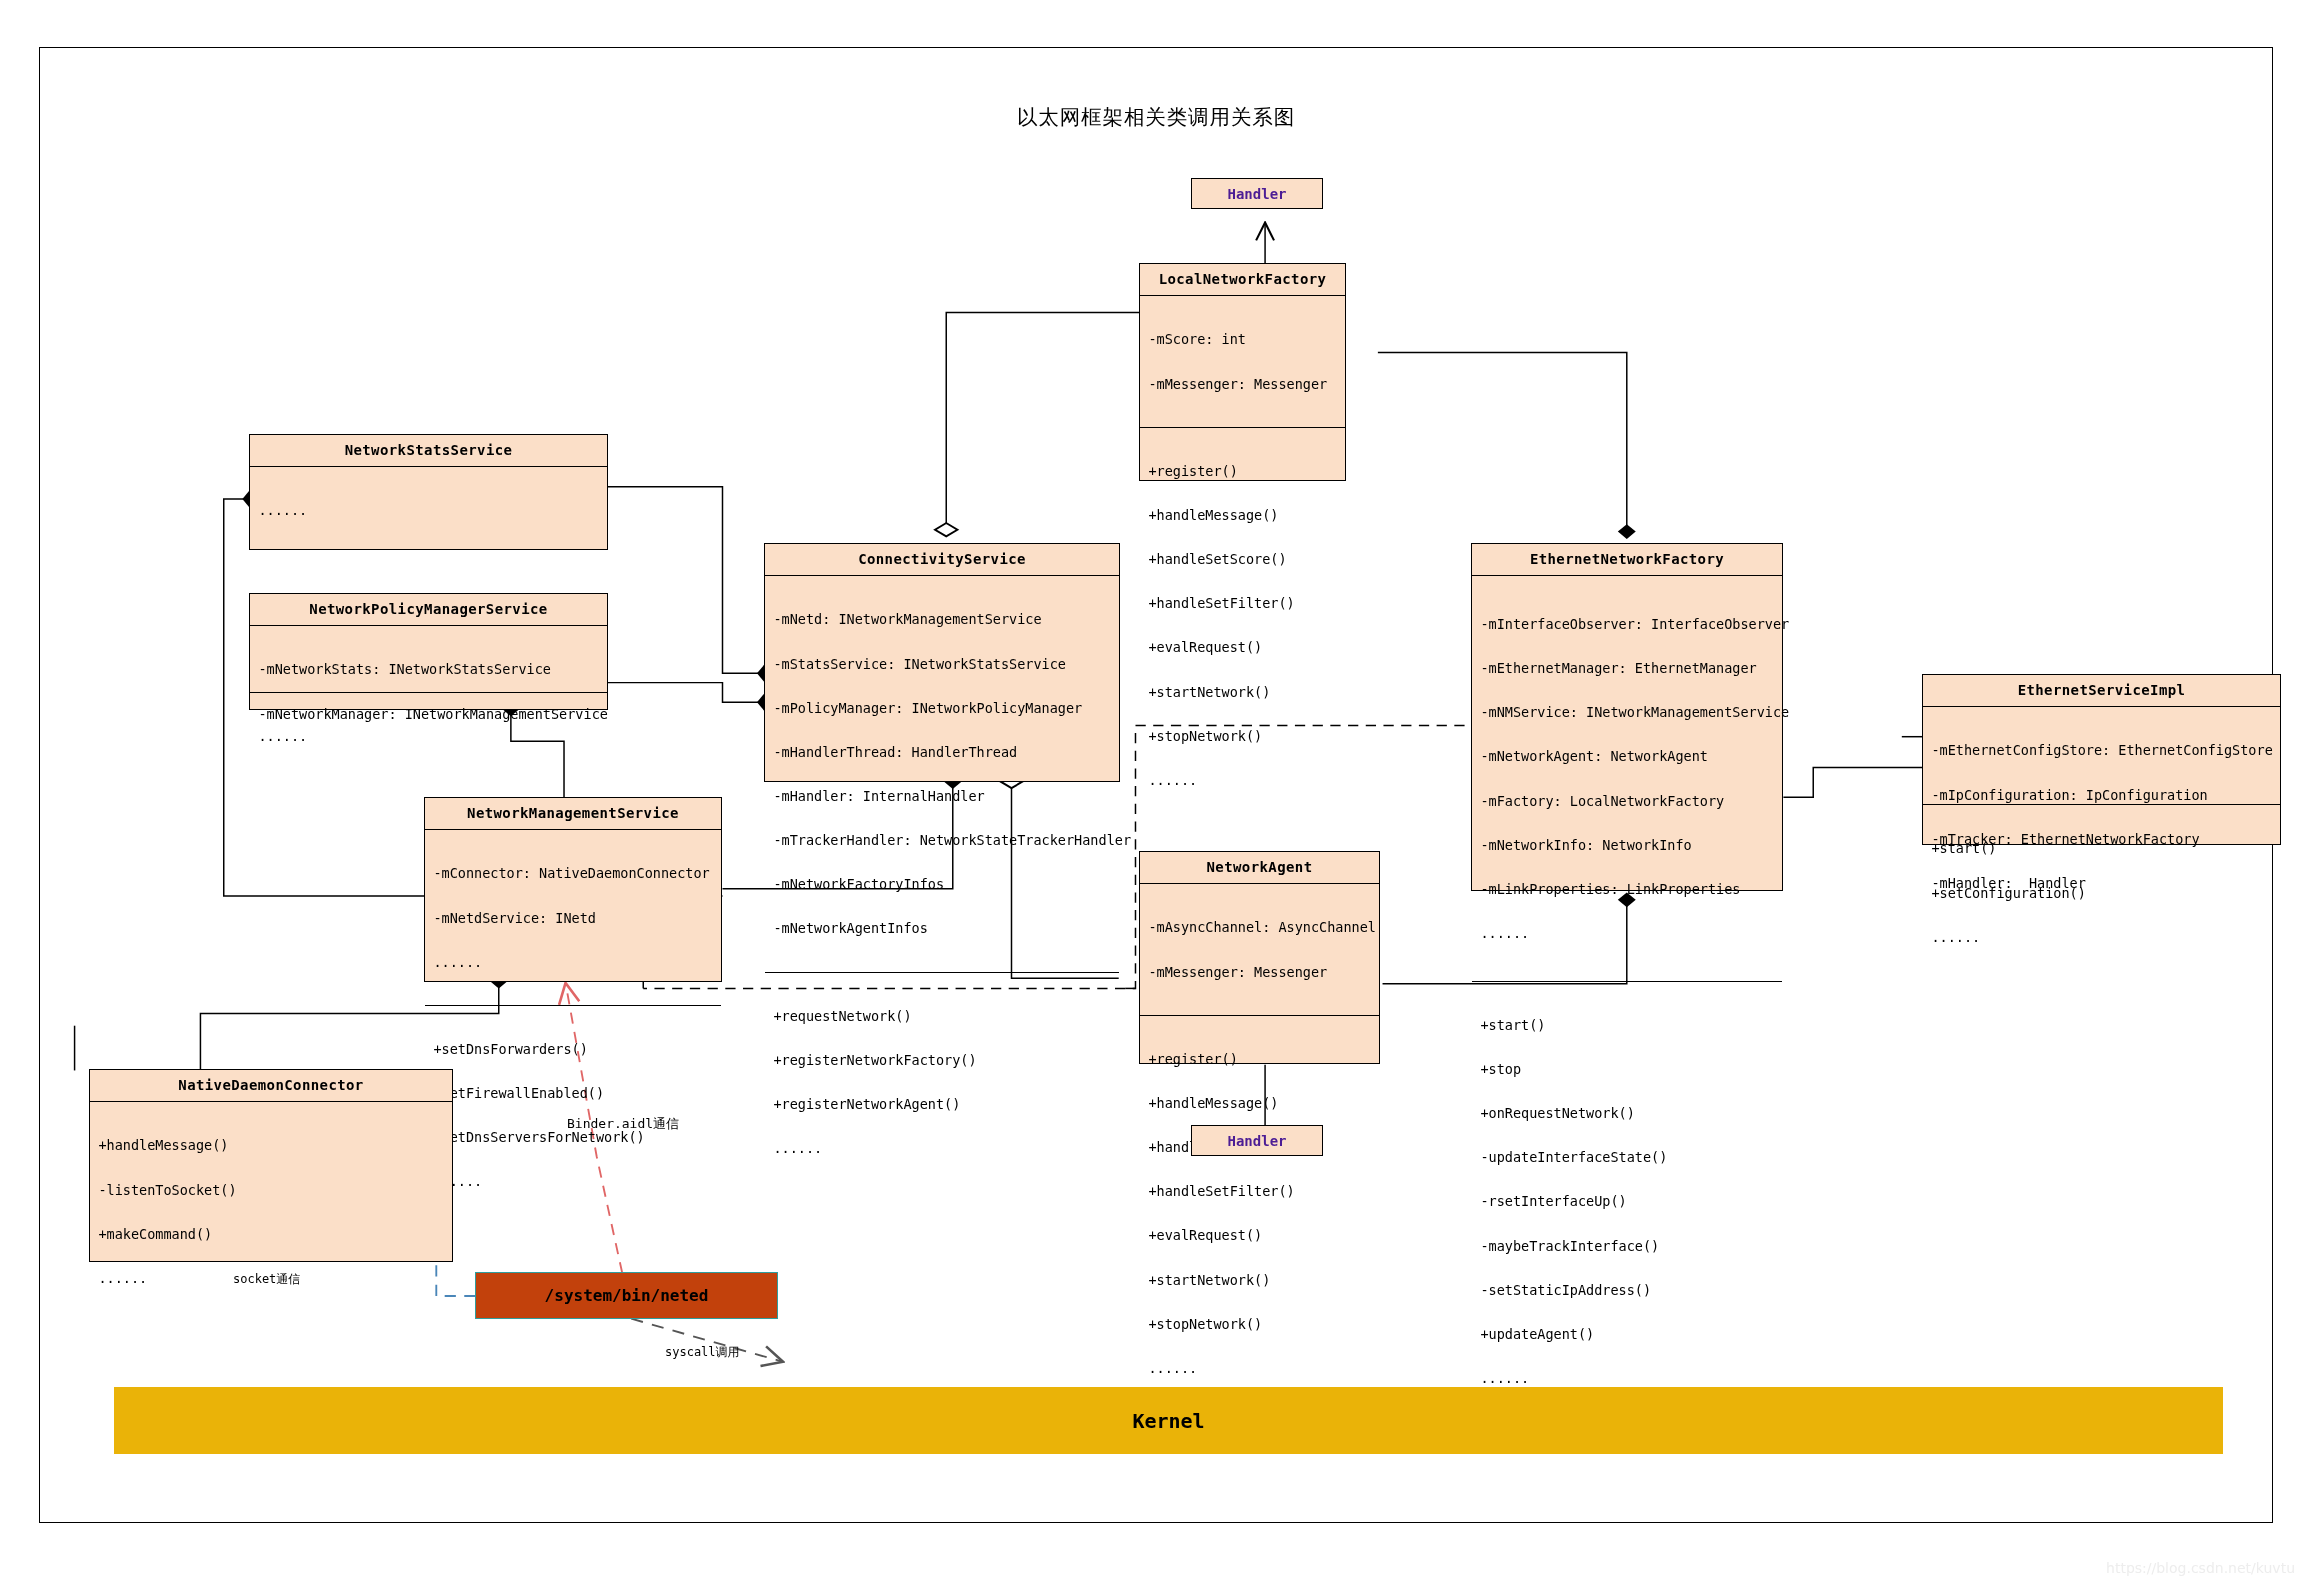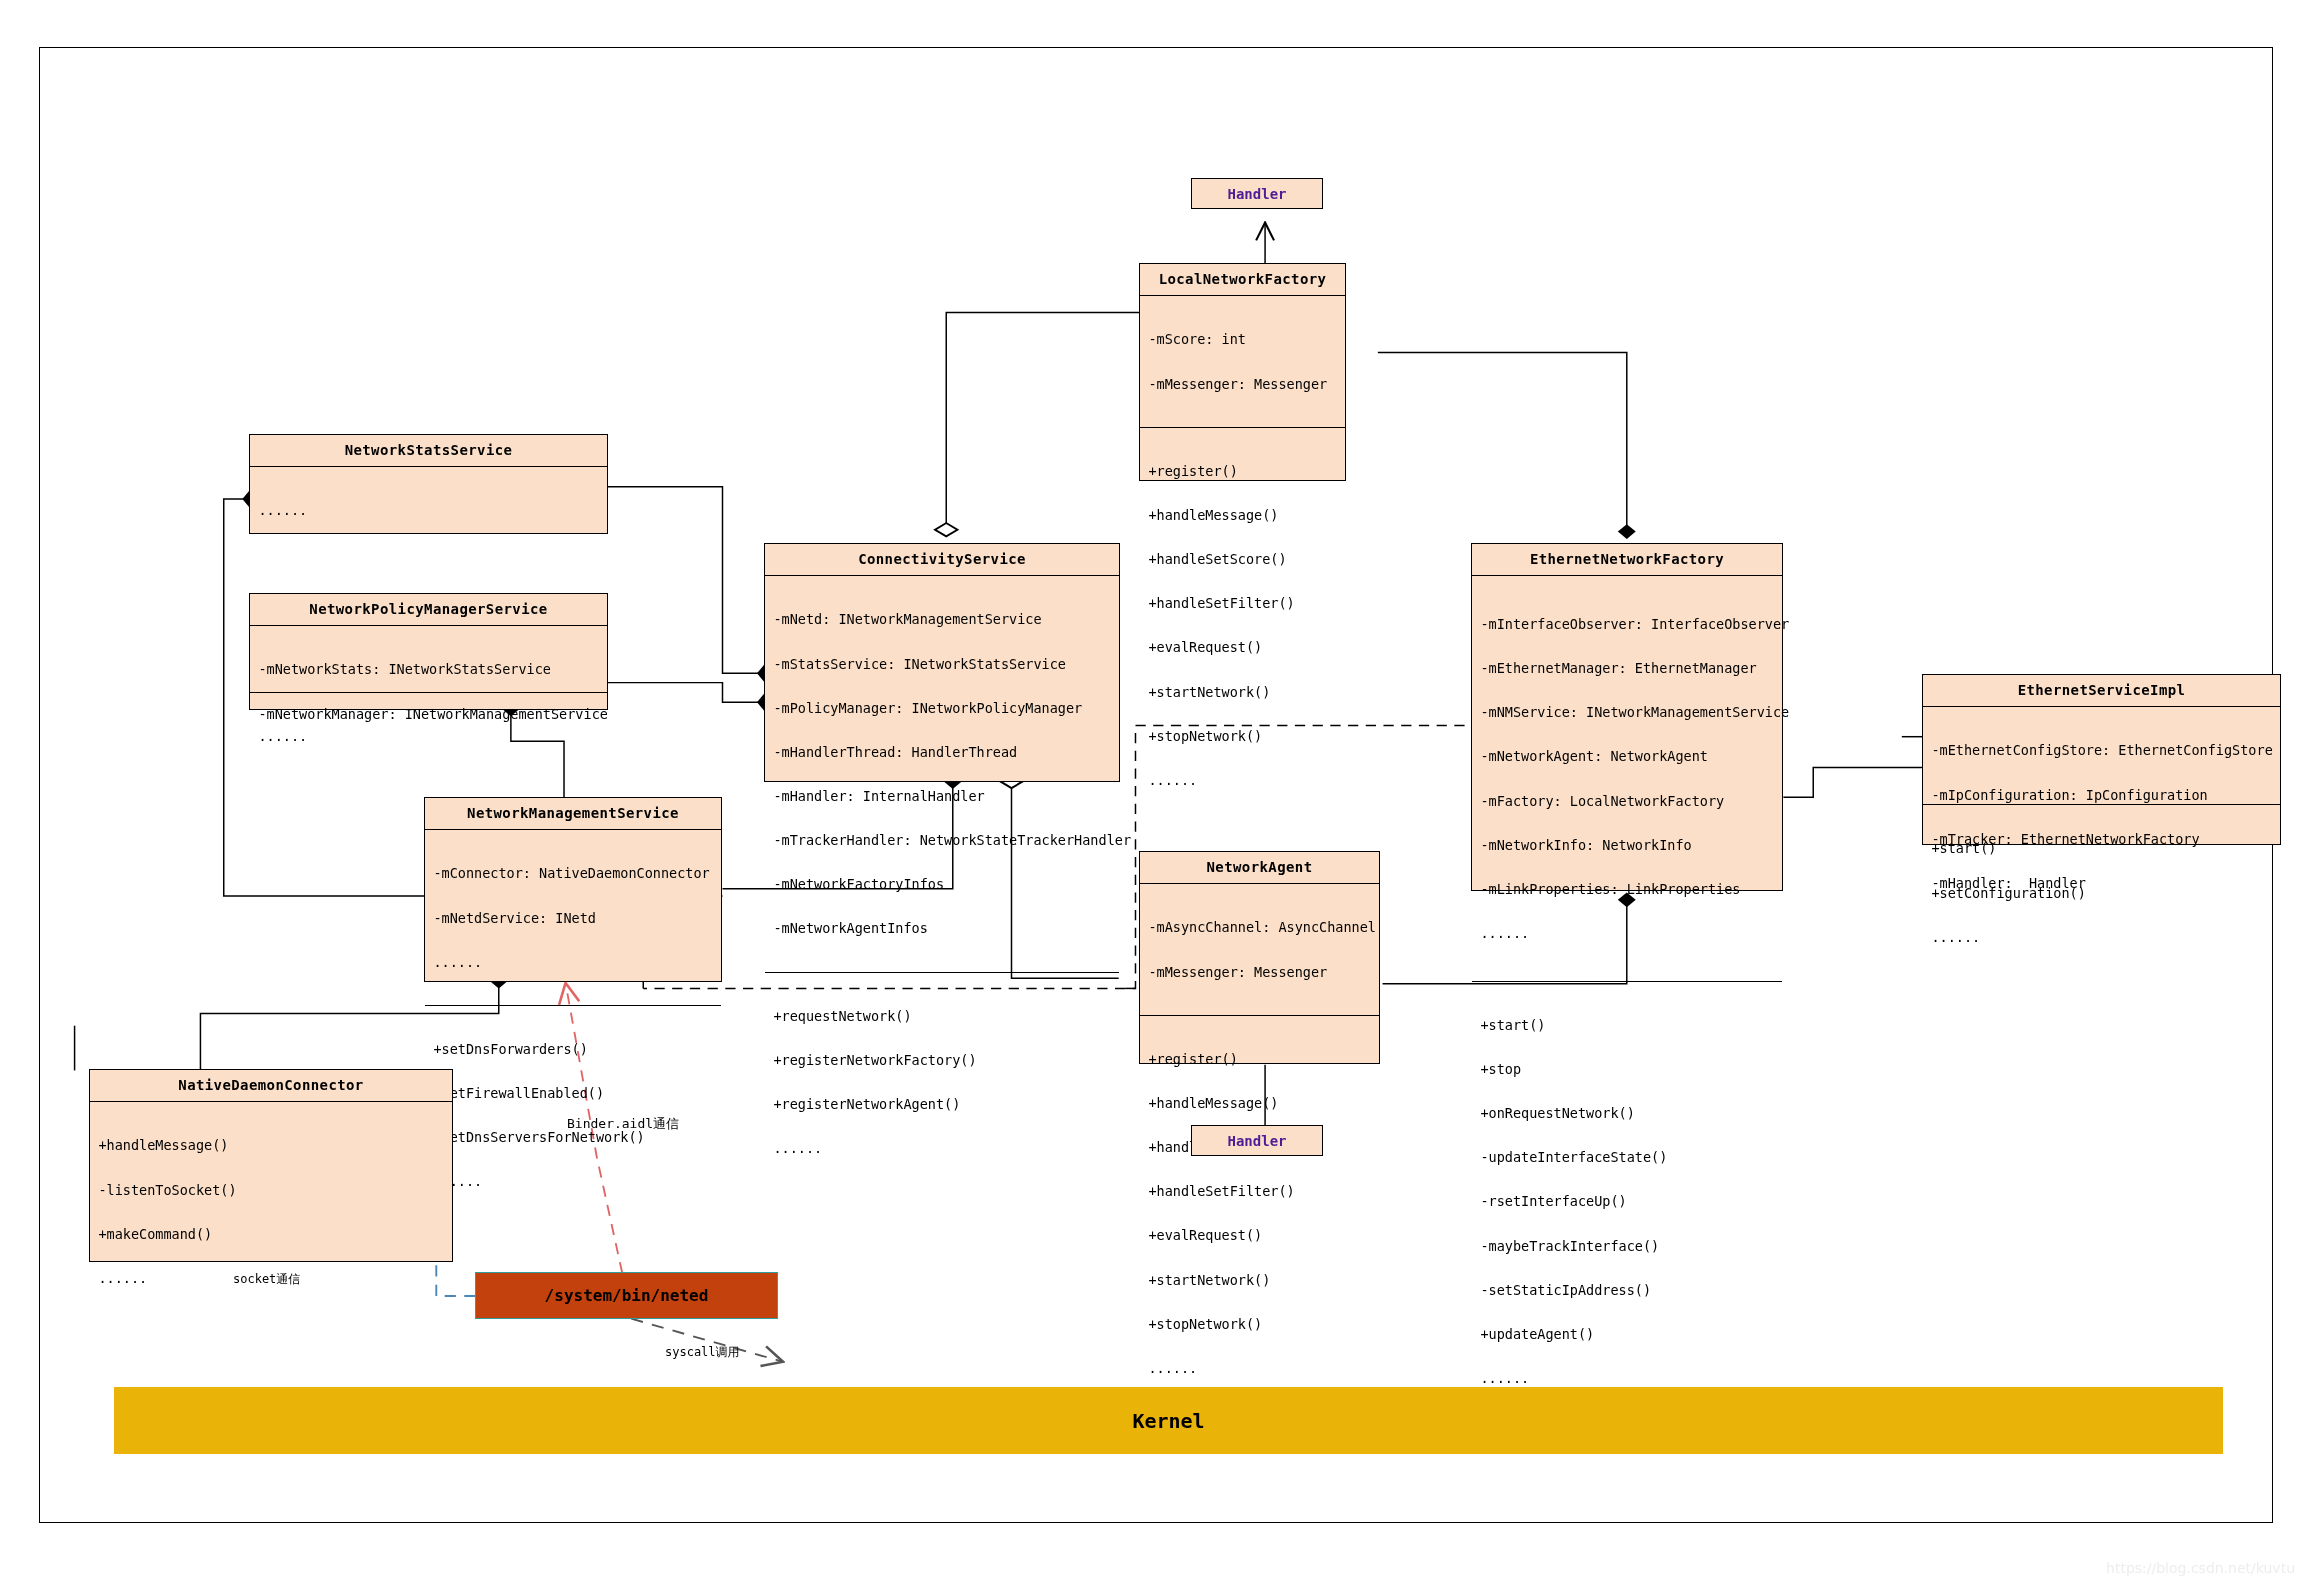--- a/index.html
+++ b/index.html
@@ -97,20 +97,21 @@
     z-index:9;
   }
 </style>
 </head>
 <body>
 
 <div id="canvas">
 
   <div id="frame"></div>
 
+  <div id="title">以太网框架相关类调用关系图</div>
 
   <svg id="wires" viewBox="0 0 2480 1704">
     <defs>
       <marker id="filledDiamond" markerWidth="16" markerHeight="16" refX="8" refY="8" orient="auto">
         <path d="M8,2 L13,8 L8,14 L3,8 Z" fill="#000"></path>
       </marker>
       <marker id="openDiamond" markerWidth="16" markerHeight="18" refX="8" refY="9" orient="auto">
         <path d="M8,1.5 L12.5,9 L8,16.5 L3.5,9 Z" fill="#fff" stroke="#000" stroke-width="1.3"></path>
       </marker>
       <marker id="hollowTri" markerWidth="14" markerHeight="14" refX="12" refY="7" orient="auto">
@@ -201,21 +202,21 @@
       <div>+handleMessage()</div>
       <div>+handleSetScore()</div>
       <div>+handleSetFilter()</div>
       <div>+evalRequest()</div>
       <div>+startNetwork()</div>
       <div>+stopNetwork()</div>
       <div>......</div>
     </div>
   </div>
 
-  <div class="umlbox" style="left:249px;top:434px;width:359px;height:100px;">
+  <div class="umlbox" style="left:249px;top:434px;width:359px;height:116px;">
     <div class="hdr">NetworkStatsService</div>
     <div class="sec">
       <div>......</div>
     </div>
   </div>
 
   <div class="umlbox" style="left:249px;top:593px;width:359px;height:117px;">
     <div class="hdr">NetworkPolicyManagerService</div>
     <div class="sec" style="height:53px;">
       <div>-mNetworkStats: INetworkStatsService</div>

